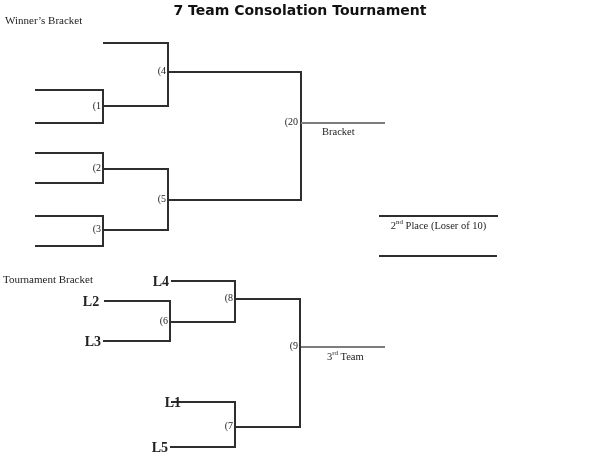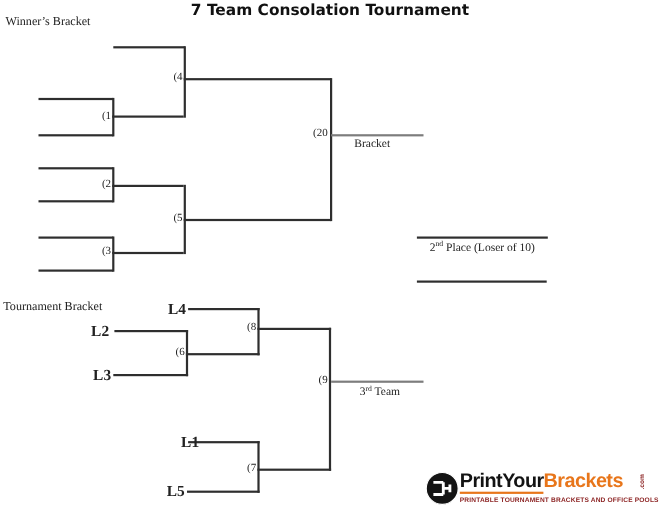--- a/index.html
+++ b/index.html
@@ -99,29 +99,14 @@
   <span class="llabel" style="left:147px;top:274px;">L4</span>
   <span class="llabel" style="left:80px;top:294px;text-align:center;">L2</span>
   <span class="llabel" style="left:79px;top:334px;">L3</span>
   <span class="llabel" style="left:159px;top:395px;">L1</span>
   <span class="llabel" style="left:146px;top:440px;">L5</span>
 
   <span class="rlabel" style="left:322px;top:126px;">Bracket</span>
   <span class="rlabel center" style="left:379px;top:218px;width:119px;"><span>2</span><sup>nd</sup><span> Place (Loser of 10)</span></span>
   <span class="rlabel" style="left:327px;top:349px;"><span>3</span><sup>rd</sup><span> Team</span></span>
 
-  <div class="logo">
-    <svg class="logo-icon" width="32" height="32" viewBox="0 0 32 32">
-      <circle cx="16" cy="16" r="14.5" fill="#141414" stroke="#ffffff" stroke-width="1"></circle>
-      <g stroke="#ffffff" stroke-width="2.6" fill="none">
-        <path d="M8 10.5 H 17"></path>
-        <path d="M8 21.5 H 17"></path>
-        <path d="M17 10.5 V 21.5"></path>
-        <path d="M17 16 H 23"></path>
-        <path d="M23 12.5 V 19.5"></path>
-      </g>
-    </svg>
-    <div class="brand"><span class="p1">PrintYour</span><span class="p2">Brackets</span></div>
-    <span class="tld">.com</span>
-    <div class="tagline">PRINTABLE TOURNAMENT BRACKETS AND OFFICE POOLS</div>
-  </div>
 
 </div>
 
 </body></html>

